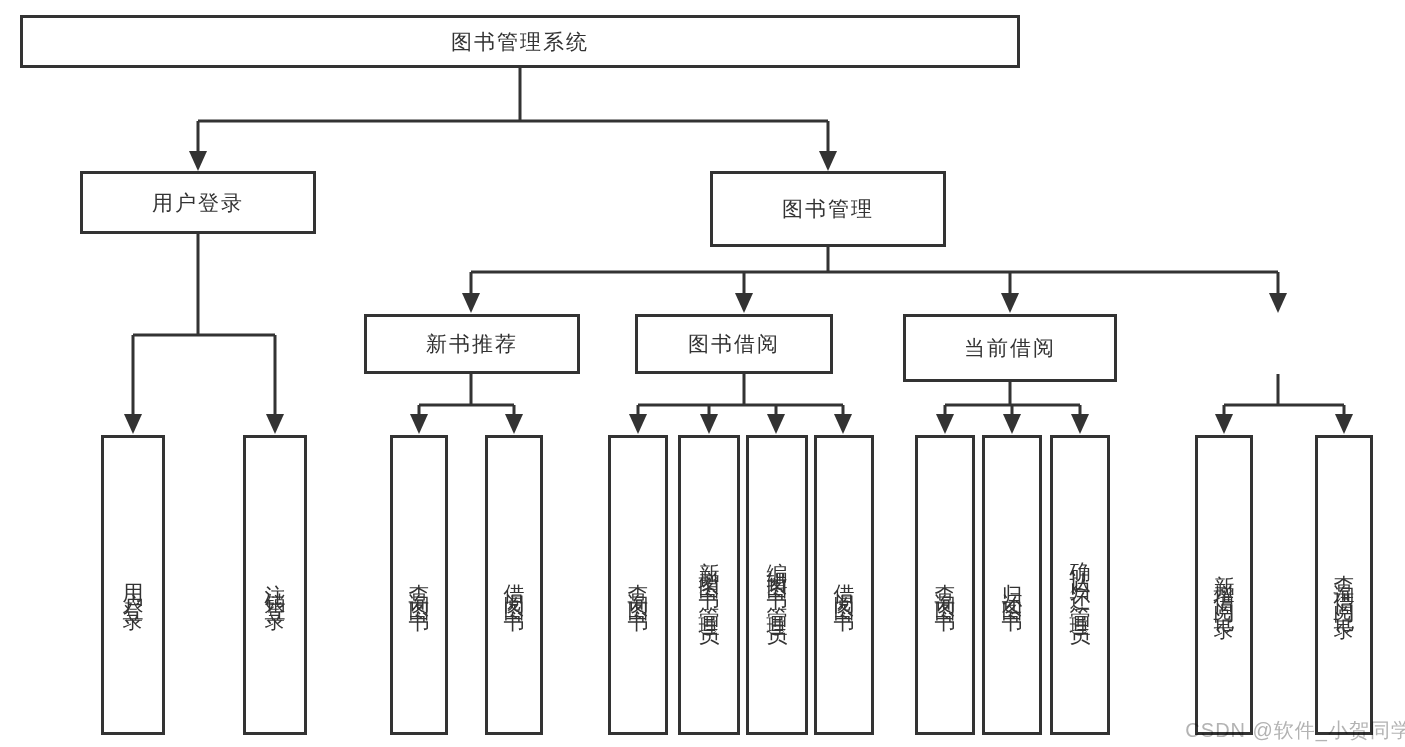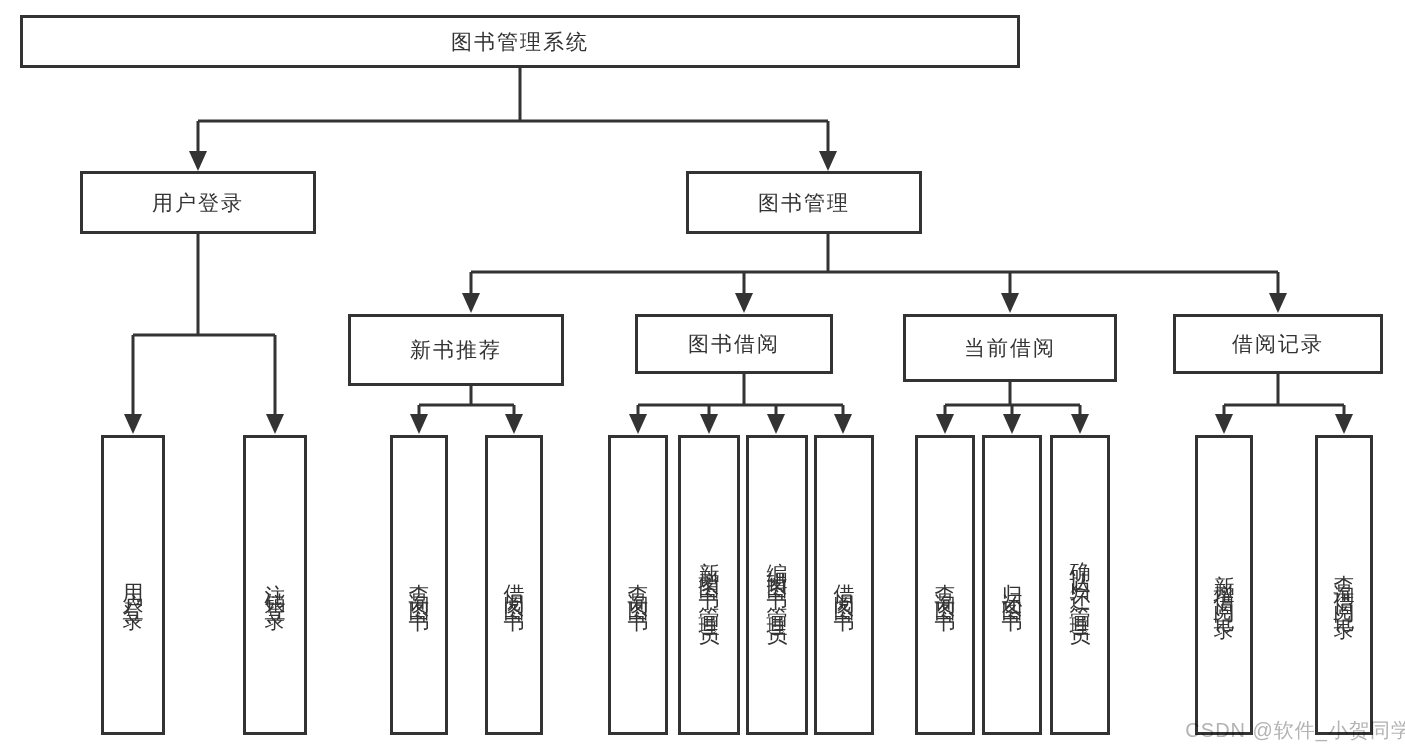--- a/index.html
+++ b/index.html
@@ -63,35 +63,32 @@
     </g>
   </svg>
 
   <div class="node" style="left:20px;top:15px;width:1000px;height:53px">
     <span class="label">图书管理系统</span>
   </div>
 
   <div class="node" style="left:80px;top:171px;width:236px;height:63px">
     <span class="label">用户登录</span>
   </div>
-  <div class="node" style="left:686px;top:171px;width:236px;height:63px">
+  <div class="node" style="left:710px;top:171px;width:236px;height:76px">
     <span class="label">图书管理</span>
   </div>
 
-  <div class="node" style="left:348px;top:314px;width:216px;height:72px">
+  <div class="node" style="left:364px;top:314px;width:216px;height:60px">
     <span class="label">新书推荐</span>
   </div>
   <div class="node" style="left:635px;top:314px;width:198px;height:60px">
     <span class="label">图书借阅</span>
   </div>
   <div class="node" style="left:903px;top:314px;width:214px;height:68px">
     <span class="label">当前借阅</span>
-  </div>
-  <div class="node" style="left:1173px;top:314px;width:210px;height:60px">
-    <span class="label">借阅记录</span>
   </div>
 
   <div class="node vnode" style="left:101px;top:435px;width:64px;height:300px">
     <span class="label">用户登录</span>
   </div>
   <div class="node vnode" style="left:243px;top:435px;width:64px;height:300px">
     <span class="label">注销登录</span>
   </div>
 
   <div class="node vnode" style="left:390px;top:435px;width:58px;height:300px">

